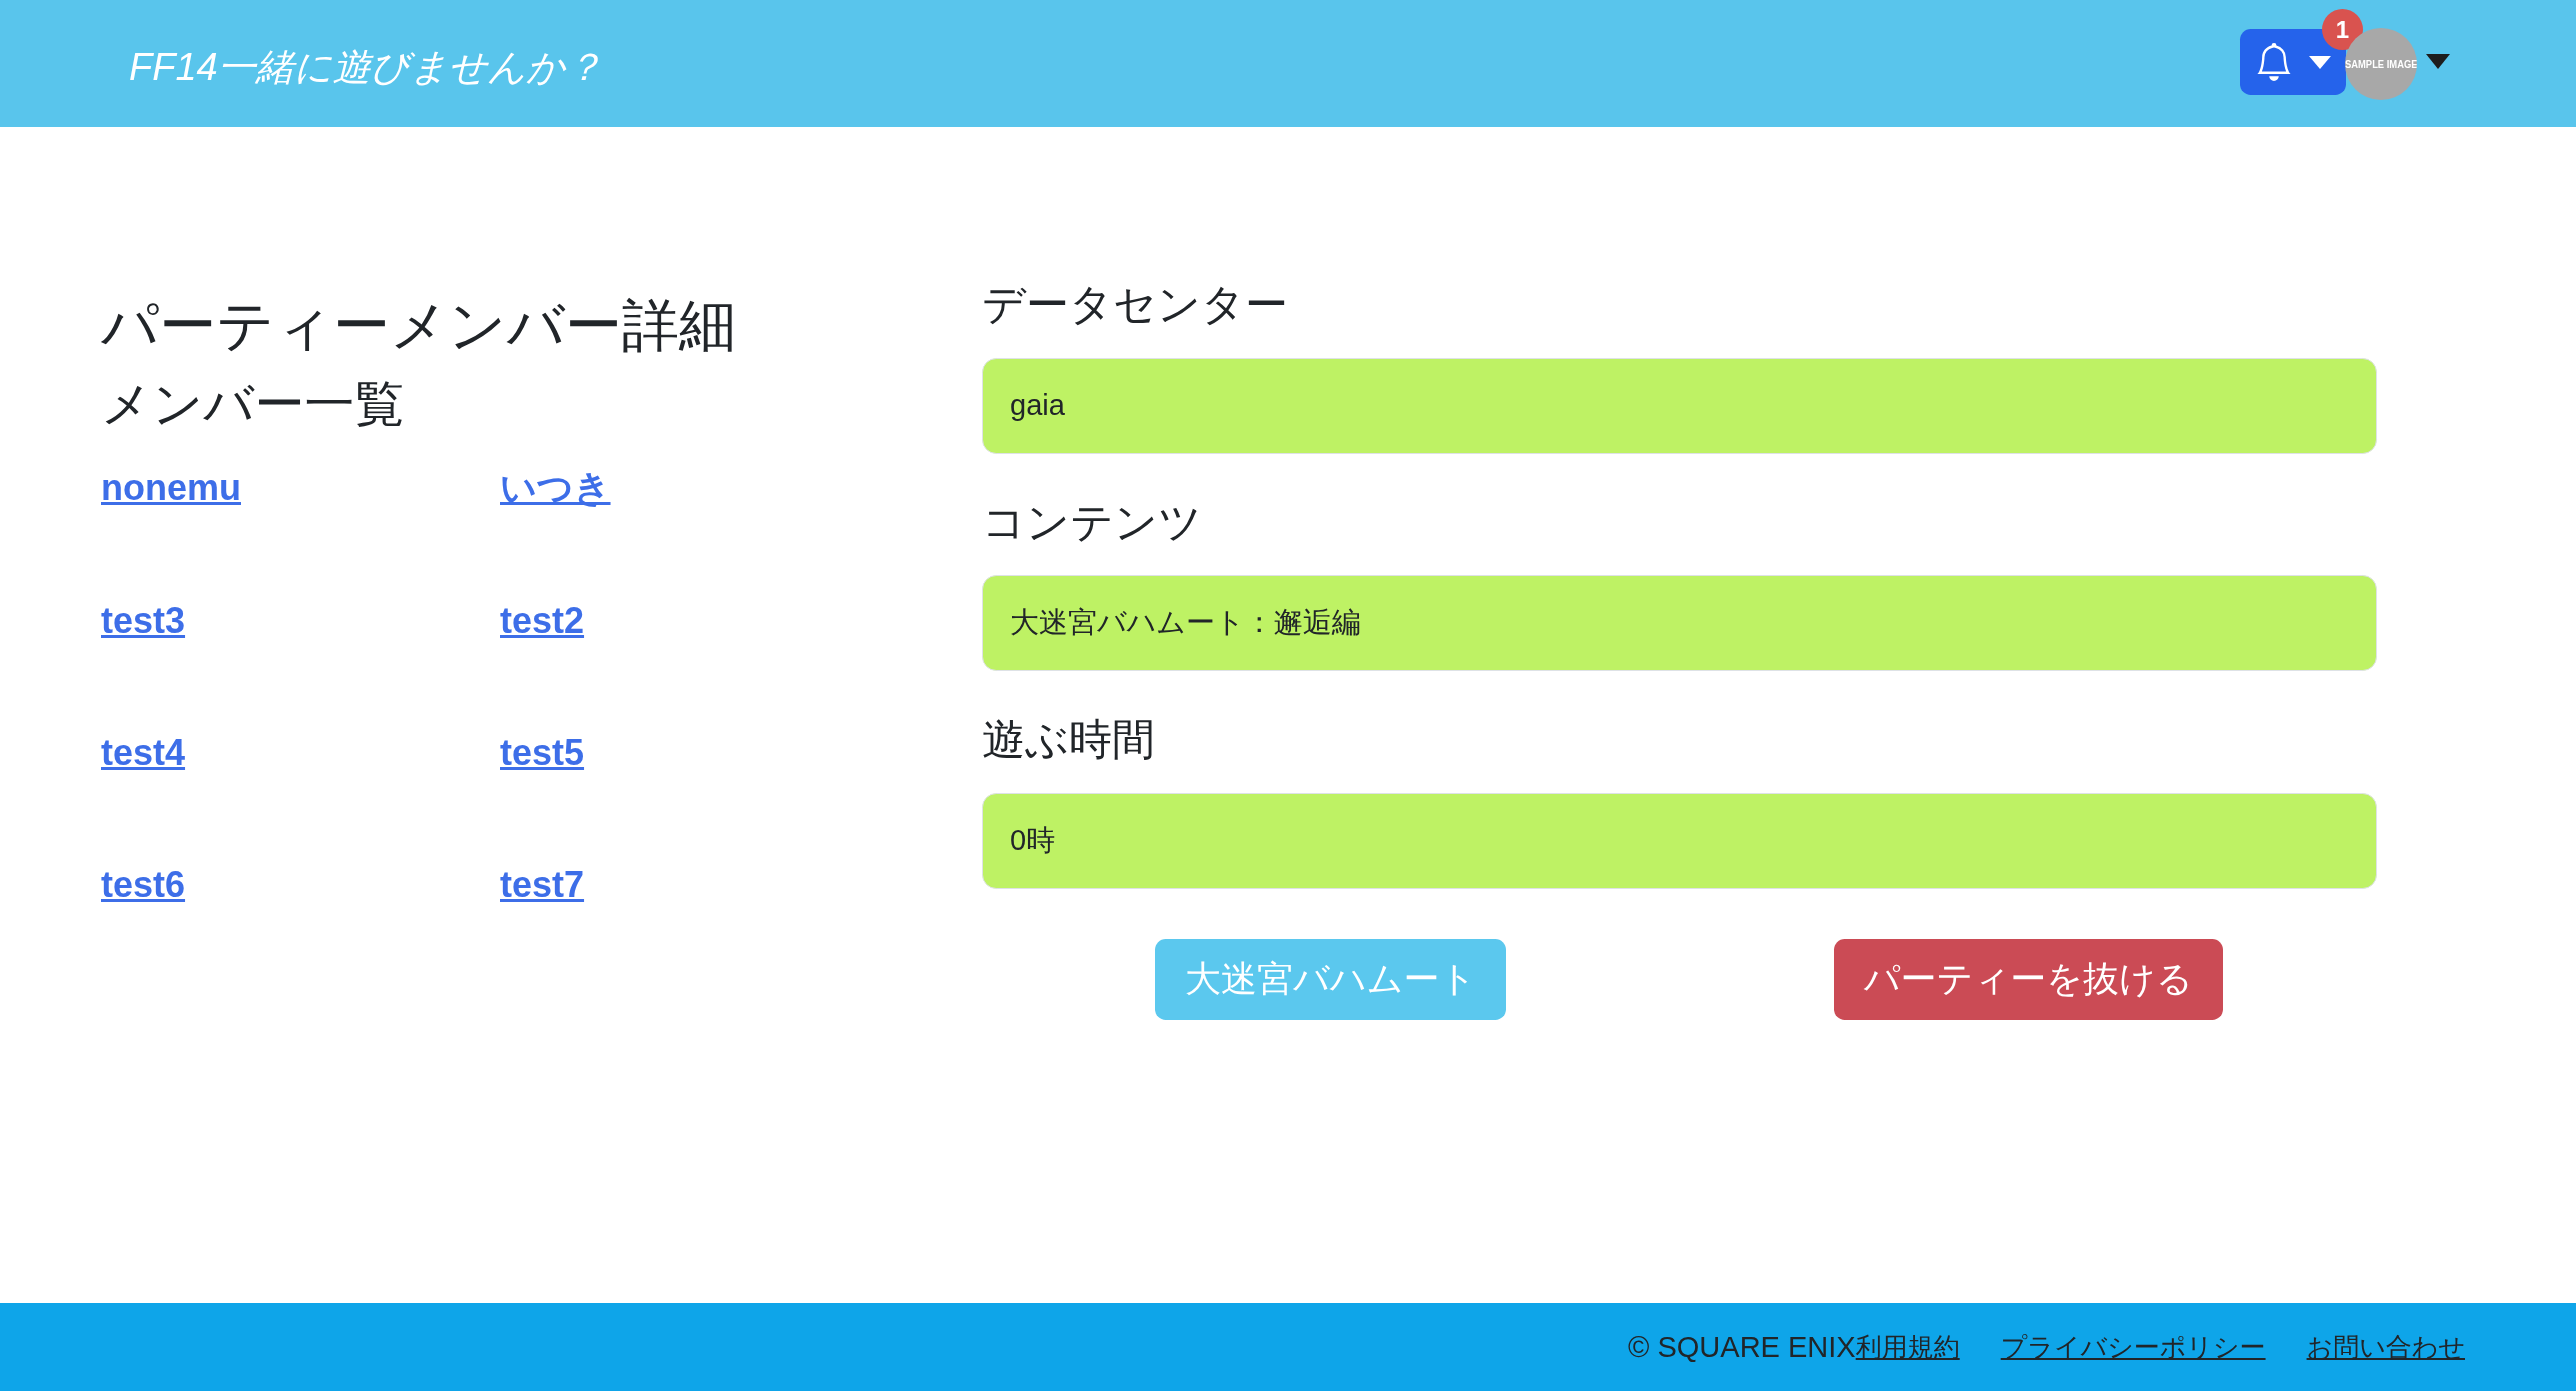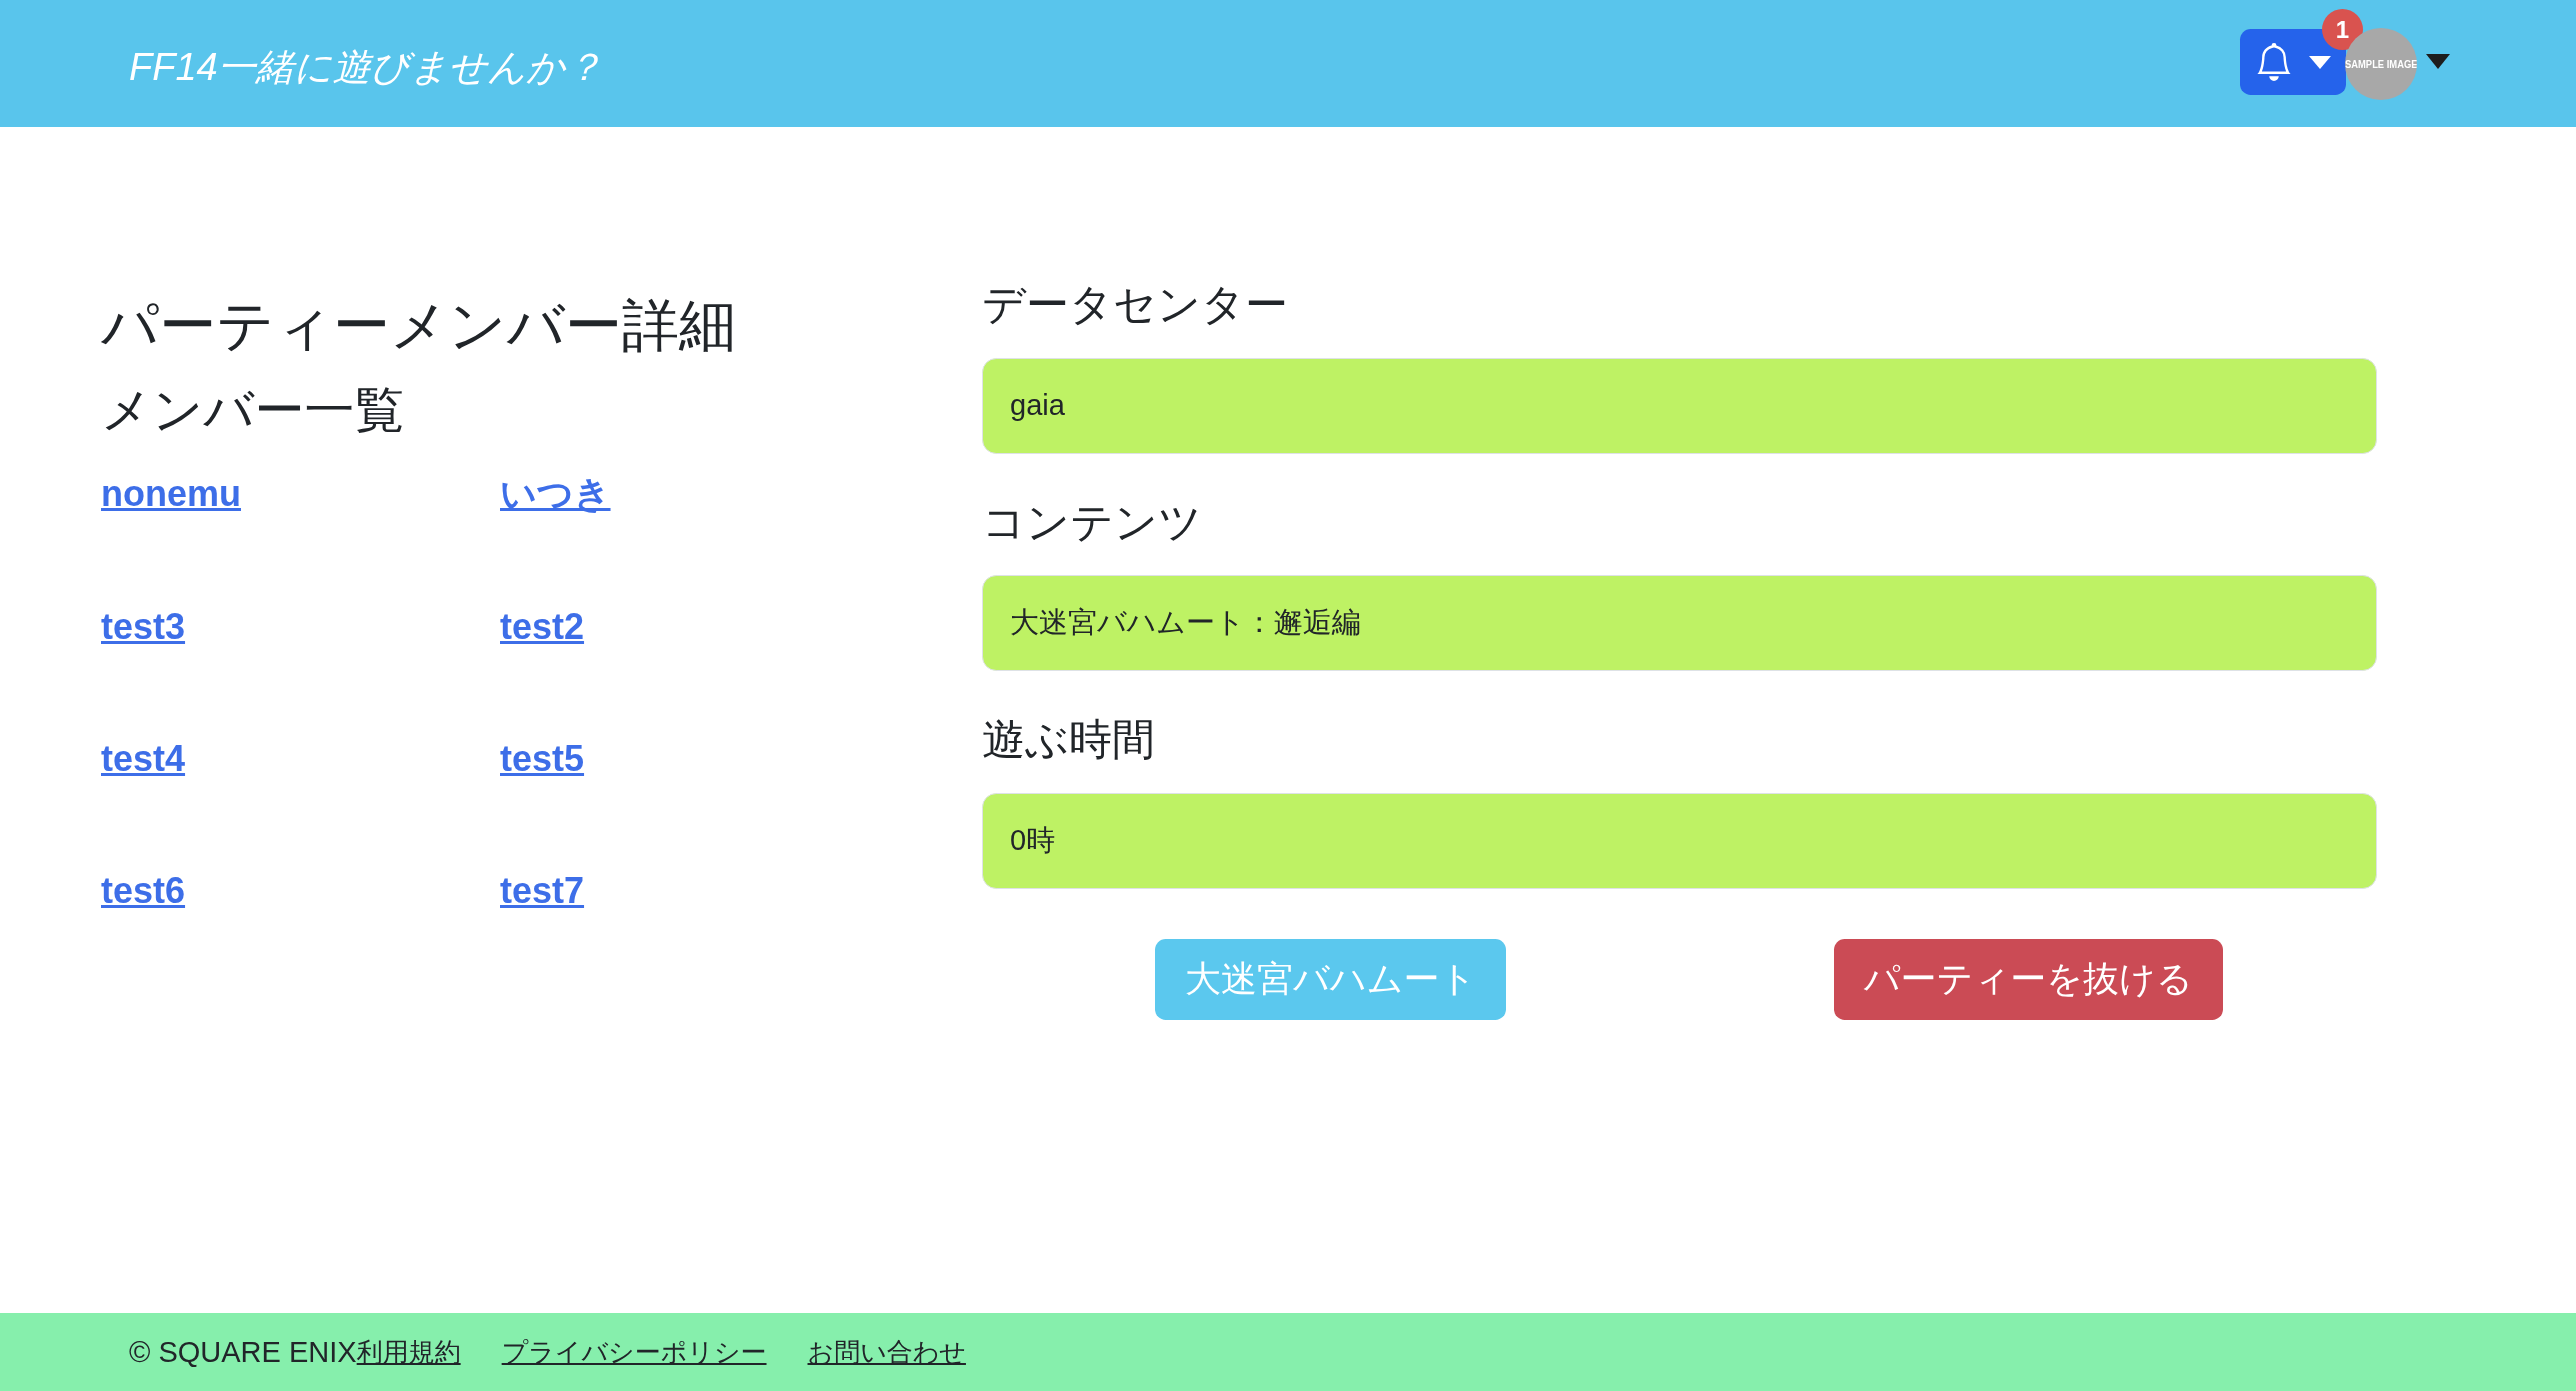--- a/index.html
+++ b/index.html
@@ -25,40 +25,40 @@
             z-index:3; cursor:pointer; overflow:hidden; }
   .avatar span { font-size:10.7px; font-weight:bold; white-space:nowrap; transform:scaleX(.88); letter-spacing:0; }
   .user-caret { position:absolute; left:2426px; top:54px; width:0; height:0;
                 border-left:12.5px solid transparent; border-right:12.5px solid transparent;
                 border-top:15px solid #1d1d1d; cursor:pointer; z-index:1; }
 
   
   .main { display:flex; padding:0 199px 0 101px; }
   .col-left { flex:none; width:881px; }
   .page-title { margin-top:164px; font-size:57px; font-weight:500; line-height:1.2; color:#212529; }
-  .members-subtitle { margin-top:21px; font-size:50px; font-weight:500; line-height:1.2; color:#212529; }
+  .members-subtitle { margin-top:15px; font-size:50px; font-weight:500; line-height:1.2; color:#212529; }
   .member-grid { display:grid; grid-template-columns:399px 1fr; row-gap:89px; margin-top:32px; }
   .member-link { font-size:36px; line-height:1.2; font-weight:bold; color:#3d6ee8;
                  text-decoration:underline; cursor:pointer; justify-self:start; }
 
   .col-right { flex:1; padding-top:152px; }
   .field-label { font-size:43px; font-weight:500; line-height:1.2; color:#212529; margin:43px 0 27px; }
   .field-label:first-child { margin-top:0; }
   .field-box { height:96px; width:100%; background:#bef264; border:1.8px solid #dee2e6; border-radius:14.3px;
                display:flex; align-items:center; padding:0 27px; font-size:29px; color:#212529; cursor:text; }
   .button-row { display:flex; margin-top:50px; }
   .button-half { flex:1; display:flex; justify-content:center; }
   .action-btn { border:none; border-radius:10.7px; height:81px; padding:0 30px; font-size:36px;
                 color:#ffffff; cursor:pointer; font-family:inherit; }
   .chat-button { background:#5bc8ee; }
   .leave-button { background:#cb4b55; }
 
   
-  .footer { position:absolute; left:0; right:0; bottom:0; height:79px; background:#86efac;
-            display:flex; align-items:center; justify-content:flex-start; padding:0 111px 0 129px; }
+  .footer { position:absolute; left:0; right:0; bottom:0; height:89px; background:#0ea5e9;
+            display:flex; align-items:center; justify-content:flex-end; padding:0 111px 0 129px; }
   .copyright { font-size:29px; color:#212529; }
   .footer-links { display:flex; gap:41px; }
   .footer-link { font-size:26px; color:#212529; text-decoration:underline; cursor:pointer; }
 </style>
 </head>
 <body>
 
 <div class="page">
 
   <div class="header">

